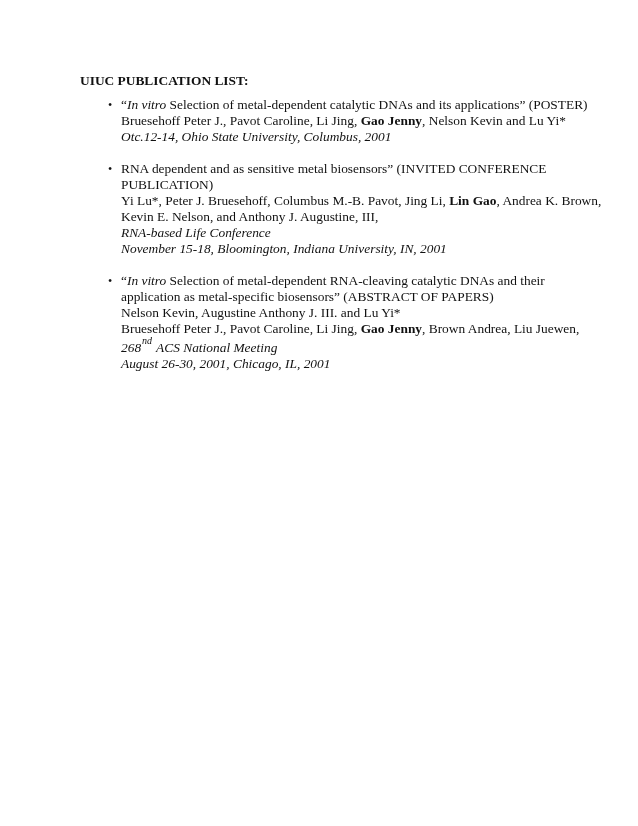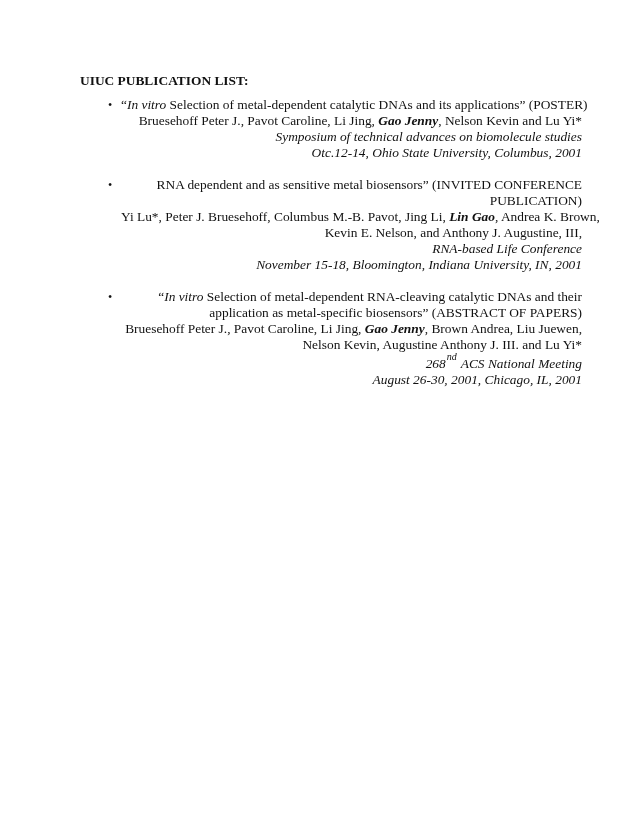--- a/index.html
+++ b/index.html
@@ -52,24 +52,23 @@
       position: absolute;
       left: 101px;
       top: 0;
       width: 10px;
       text-align: center;
       font-size: 12px;
     }
     .line {
       display: block;
       white-space: nowrap;
-      text-align: right;
     }
     .it { font-style: italic; }
-    .b { font-weight: bold; font-style: italic; }
+    .b { font-weight: bold; }
     .sup {
       font-style: italic;
       font-size: 10px;
       position: relative;
       top: -8px;
       margin-left: 1px;
       margin-right: 4px;
       line-height: 0;
     }
     .meeting-line {
@@ -82,38 +81,37 @@
 <div class="page">
 
   <div class="heading">UIUC PUBLICATION LIST:</div>
 
   <ul class="pub-list">
 
     <li class="pub-item">
       <span class="bullet">•</span>
       <span class="line"><span>“</span><span class="it">In vitro</span><span> Selection of metal-dependent catalytic DNAs and its applications” (POSTER)</span></span>
       <span class="line"><span>Bruesehoff Peter J., Pavot Caroline, Li Jing, </span><span class="b">Gao Jenny</span><span>, Nelson Kevin and Lu Yi*</span></span>
-      <span class="line it">Symposium of technical advances on biomolecule studies</span>
       <span class="line it">Otc.12-14, Ohio State University, Columbus, 2001</span>
     </li>
 
     <li class="pub-item">
       <span class="bullet">•</span>
       <span class="line">RNA dependent and as sensitive metal biosensors” (INVITED CONFERENCE</span>
       <span class="line">PUBLICATION)</span>
       <span class="line"><span>Yi Lu*, Peter J. Bruesehoff, Columbus M.-B. Pavot, Jing Li, </span><span class="b">Lin Gao</span><span>, Andrea K. Brown,</span></span>
       <span class="line">Kevin E. Nelson, and Anthony J. Augustine, III,</span>
       <span class="line it">RNA-based Life Conference</span>
       <span class="line it">November 15-18, Bloomington, Indiana University, IN, 2001</span>
     </li>
 
     <li class="pub-item">
       <span class="bullet">•</span>
       <span class="line"><span>“</span><span class="it">In vitro</span><span> Selection of metal-dependent RNA-cleaving catalytic DNAs and their</span></span>
       <span class="line">application as metal-specific biosensors” (ABSTRACT OF PAPERS)</span>
+      <span class="line">Nelson Kevin, Augustine Anthony J. III. and Lu Yi*</span>
       <span class="line"><span>Bruesehoff Peter J., Pavot Caroline, Li Jing, </span><span class="b">Gao Jenny</span><span>, Brown Andrea, Liu Juewen,</span></span>
-      <span class="line">Nelson Kevin, Augustine Anthony J. III. and Lu Yi*</span>
       <span class="line it meeting-line"><span>268</span><span class="sup">nd</span><span>ACS National Meeting</span></span>
       <span class="line it">August 26-30, 2001, Chicago, IL, 2001</span>
     </li>
 
   </ul>
 </div>
 
 </body></html>

